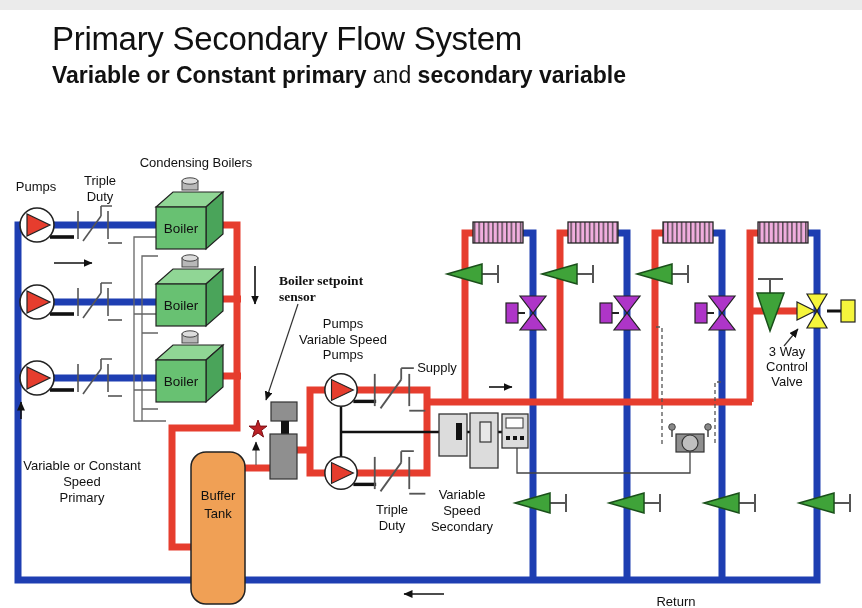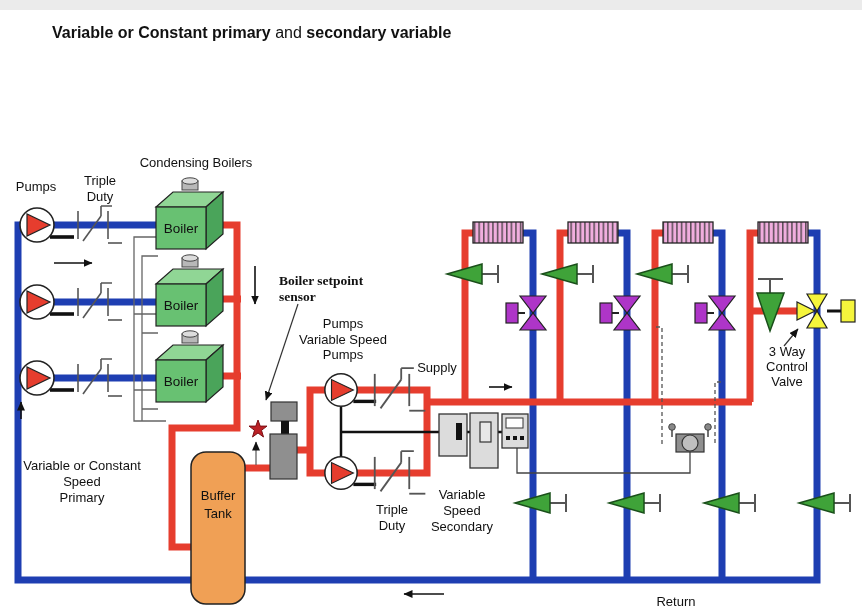--- a/index.html
+++ b/index.html
@@ -1,34 +1,35 @@
 <!DOCTYPE html>
 <html><head>
 <meta charset="utf-8">
 <style>
   html,body{margin:0;padding:0;background:#fff;}
   .screen{position:relative;width:862px;height:608px;background:#ffffff;overflow:hidden;
           font-family:"Liberation Sans",sans-serif;}
   .top-strip{position:absolute;left:0;top:0;width:862px;height:10px;background:#ebebeb;}
   .title-block{position:absolute;left:52px;top:20px;color:#111;}
   .title-main{margin:0;font-size:33px;font-weight:400;letter-spacing:-0.3px;line-height:1.15;}
-  .title-sub{margin:4px 0 0 0;font-size:16px;font-weight:400;line-height:1.15;}
+  .title-sub{margin:4px 0 0 0;font-size:23px;font-weight:400;line-height:1.15;}
   .title-sub .b{font-weight:700;}
   svg{position:absolute;left:0;top:0;}
   svg text{font-family:"Liberation Sans",sans-serif;font-size:13px;fill:#111;}
   svg text.serifbold{font-family:"Liberation Serif",serif;font-weight:bold;font-size:13.5px;}
   svg text.boilertxt{font-size:13.5px;}
 </style>
 </head>
 <body>
 
 <div class="screen">
   <div class="top-strip"></div>
 
   <div class="title-block">
+    <h1 class="title-main">Primary Secondary Flow System</h1>
     <div class="title-sub"><span class="b">Variable or Constant primary</span><span> and </span><span class="b">secondary variable</span></div>
   </div>
 
   <svg width="862" height="608" viewBox="0 0 862 608">
     <defs>
       <marker id="ah" markerWidth="11" markerHeight="9" refX="8.5" refY="4" orient="auto" markerUnits="userSpaceOnUse">
         <path d="M0,0 L9,4 L0,8 Z" fill="#111"></path>
       </marker>
       <pattern id="fins" width="4.6" height="22" patternUnits="userSpaceOnUse">
         <rect width="4.6" height="22" fill="#f0aede"></rect>

